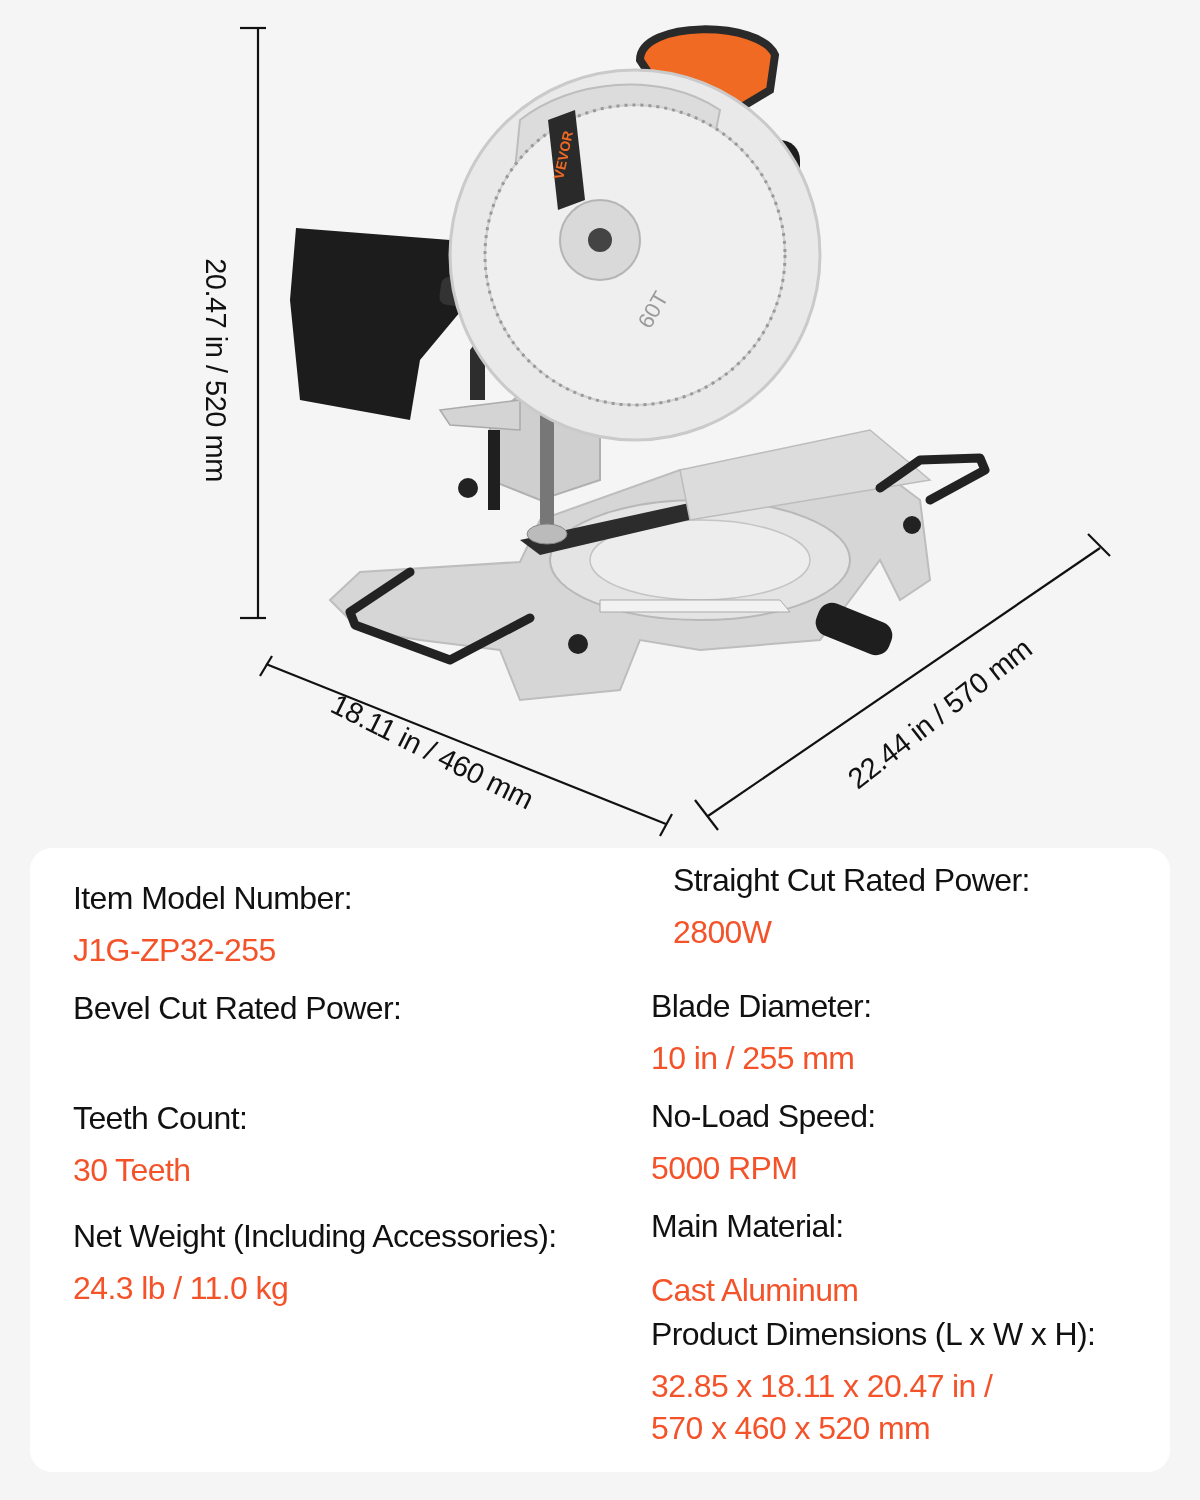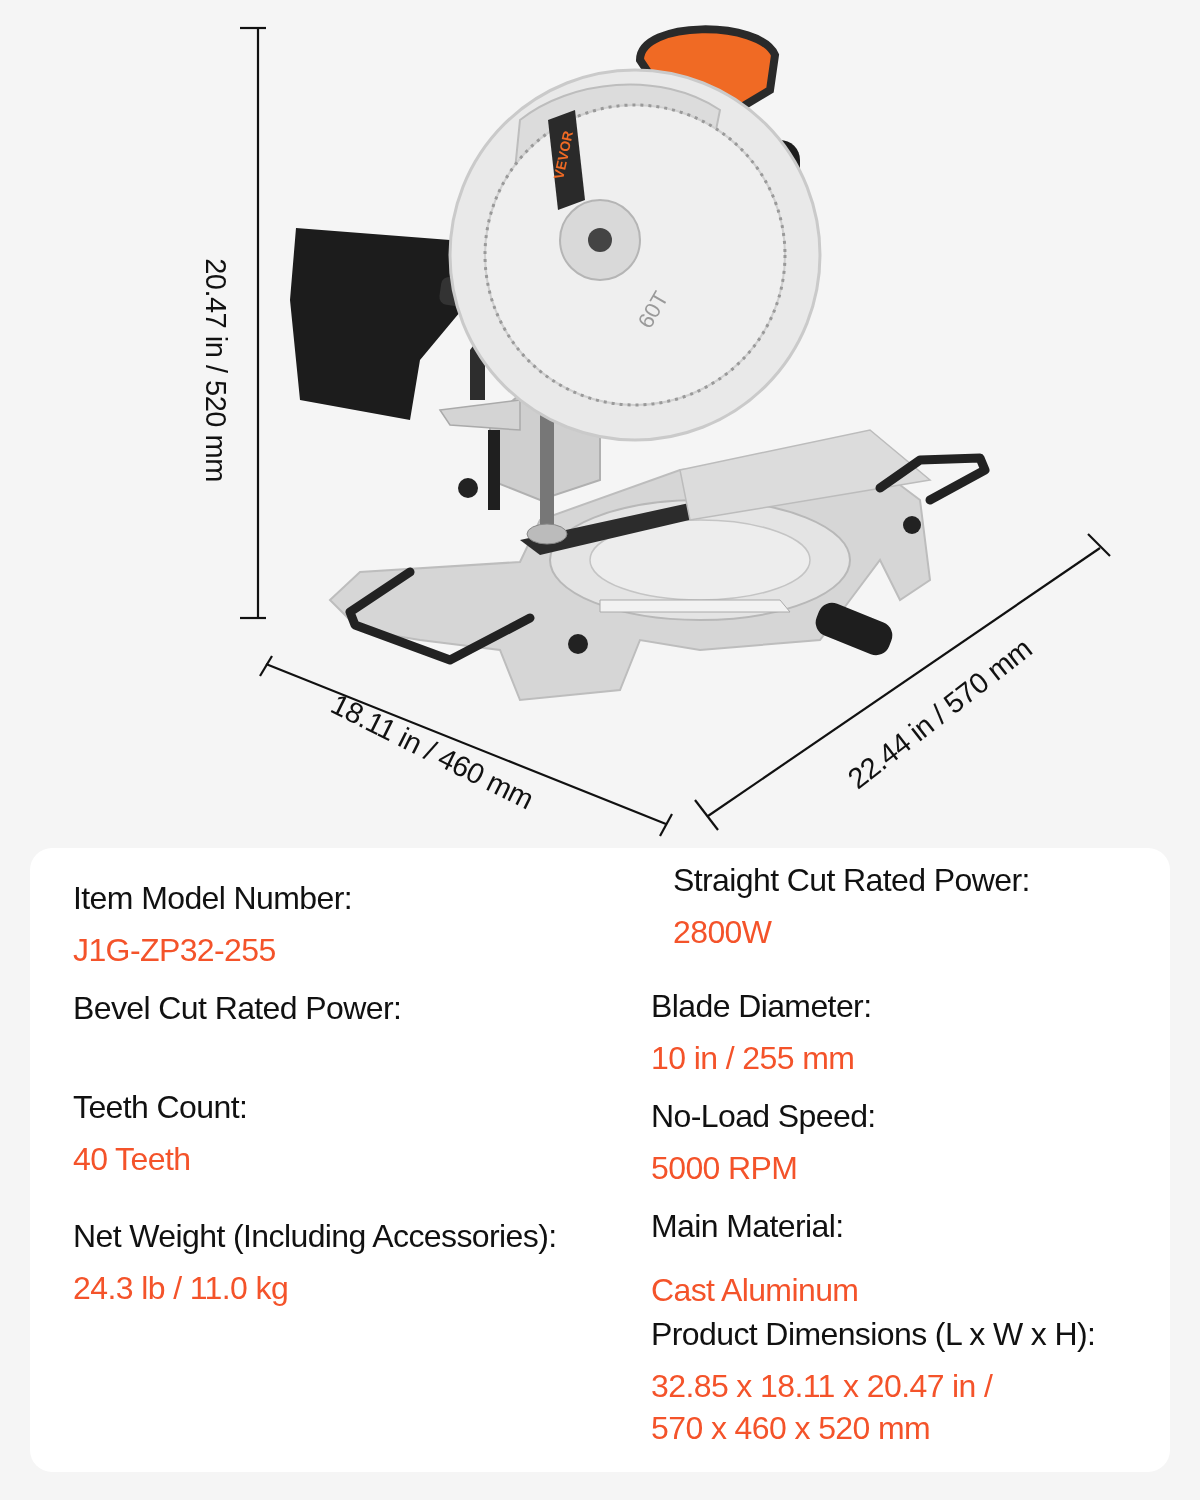--- a/index.html
+++ b/index.html
@@ -107,23 +107,23 @@
 
 <div class="spec-card">
   <div class="col col-left">
     <div class="spec" style="position:absolute; top:30px;">
       <div class="spec-label">Item Model Number:</div>
       <div class="spec-value" style="margin-top:12px;">J1G-ZP32-255</div>
     </div>
     <div class="spec" style="position:absolute; top:140px;">
       <div class="spec-label">Bevel Cut Rated Power:</div>
     </div>
-    <div class="spec" style="position:absolute; top:239px;">
+    <div class="spec" style="position:absolute; top:250px;">
       <div class="spec-label">Teeth Count:</div>
-      <div class="spec-value" style="margin-top:12px;">40 Teeth</div>
+      <div class="spec-value" style="margin-top:12px;">30 Teeth</div>
     </div>
     <div class="spec" style="position:absolute; top:368px;">
       <div class="spec-label">Net Weight (Including Accessories):</div>
       <div class="spec-value" style="margin-top:12px;">24.3 lb / 11.0 kg</div>
     </div>
   </div>
 
   <div class="col col-right">
     <div class="spec" style="position:absolute; top:12px;margin-left:22px;">
       <div class="spec-label">Straight Cut Rated Power:</div>

